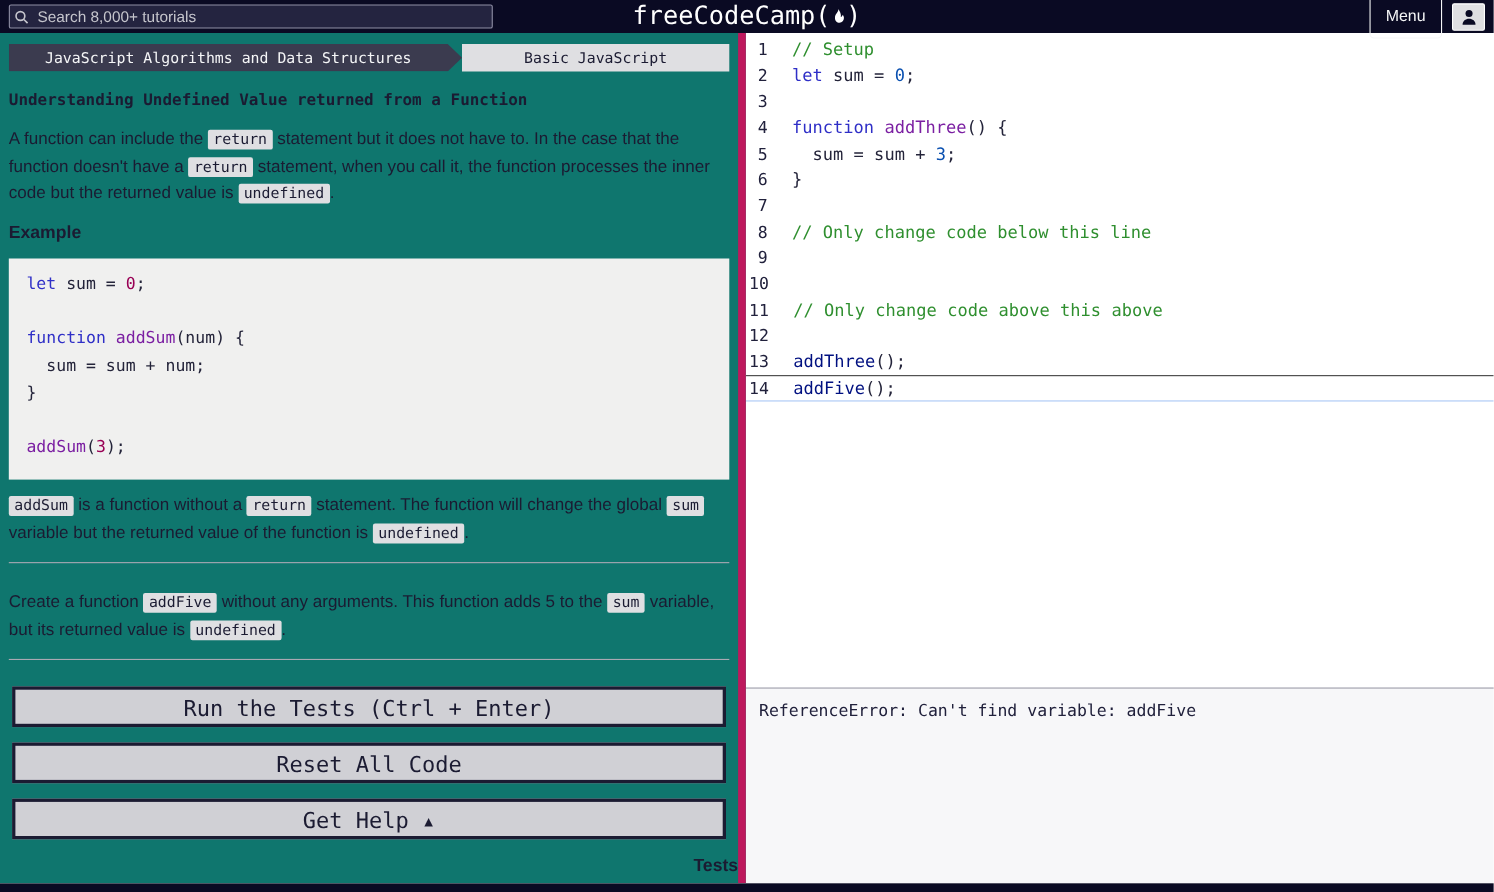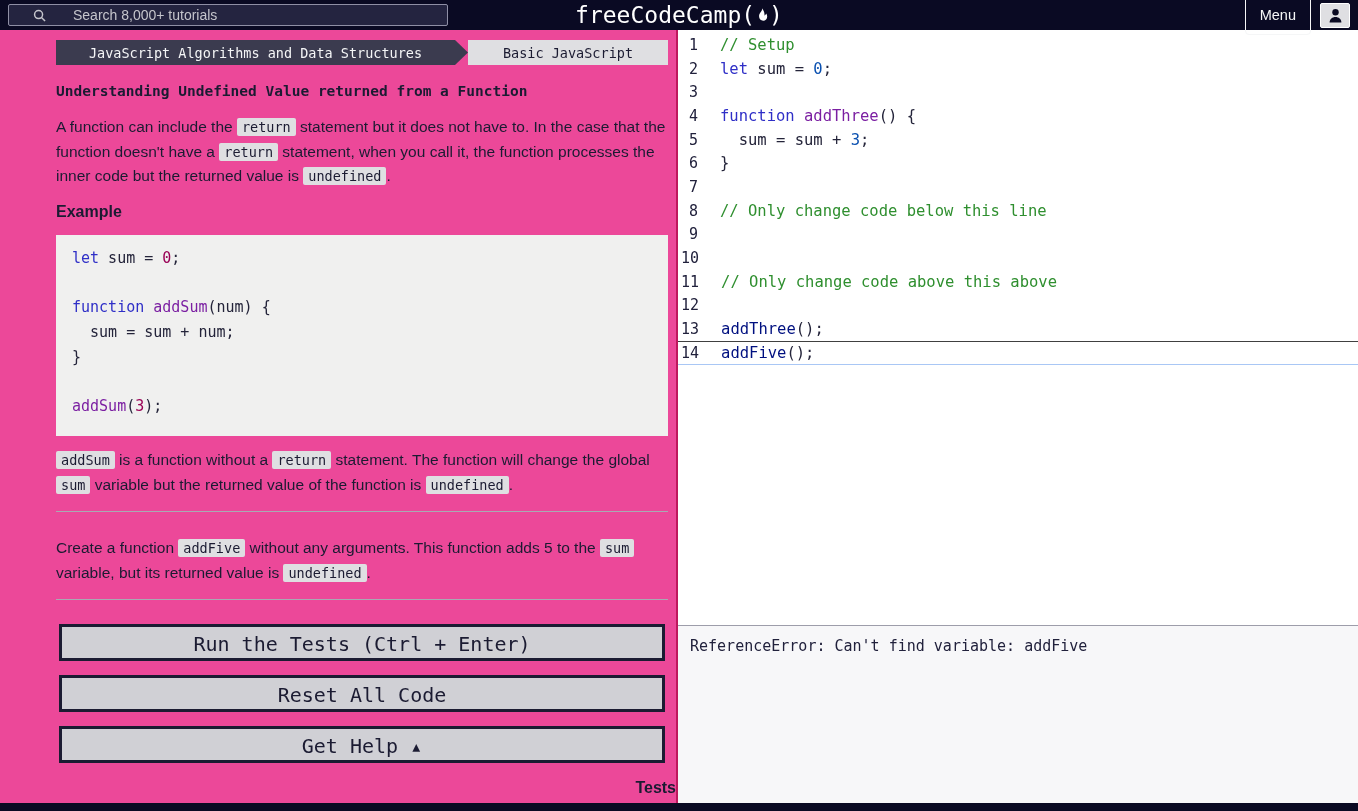--- a/index.html
+++ b/index.html
@@ -10,22 +10,22 @@
     display: flex; flex-direction: column;
     font-family: "Liberation Sans", sans-serif;
     background: #fff; color: #1b1b32;
   }
   
   .topnav {
     height: 30px; background: #0a0a23; display: flex; align-items: center;
     padding: 0 8px; position: relative; flex: 0 0 30px;
   }
   .search-box {
-    display: flex; align-items: center; gap: 25px;
-    width: 440px; height: 22px; padding: 0 24px;
+    display: flex; align-items: center; gap: 6px;
+    width: 440px; height: 22px; padding: 0 4px;
     background: #242440; border: 1px solid #8f8fa5; border-radius: 2px;
   }
   .search-box input {
     flex: 1; background: transparent; border: none; outline: none;
     color: #dfdfe2; font-size: 14px; font-family: "Liberation Sans", sans-serif;
   }
   .search-box input::placeholder { color: #c5c5cc; opacity: 1; }
   .logo {
     position: absolute; left: 50%; transform: translateX(-50%);
     color: #fff; font-family: "DejaVu Sans Mono", monospace; font-size: 23px;
@@ -39,22 +39,22 @@
     font-family: "Liberation Sans", sans-serif; cursor: pointer;
   }
   .avatar-button {
     width: 30px; height: 25px; background: #dfdfe2; border: 1px solid #fff;
     border-radius: 2px; display: flex; align-items: center; justify-content: center;
     padding: 0; cursor: pointer;
   }
   
   .main { flex: 1 1 auto; display: flex; overflow: hidden; }
   .left-panel {
-    width: 678px; min-width: 678px; background: #ec4899;
-    border-right: 2px solid #be185d; overflow: hidden; position: relative; padding-left: 48px;
+    width: 678px; min-width: 678px; background: #0f766e;
+    border-right: 7px solid #be185d; overflow: hidden; position: relative;
   }
   
   .breadcrumbs { display: flex; margin: 10px 8px 0; height: 25px; }
   .crumb {
     display: flex; align-items: center; justify-content: center;
     font-family: "DejaVu Sans Mono", monospace; font-size: 13.5px;
     cursor: pointer; text-decoration: none;
   }
   .crumb-dark {
     flex: 0 0 412px; background: #3b3b4f; color: #f5f6f7;

